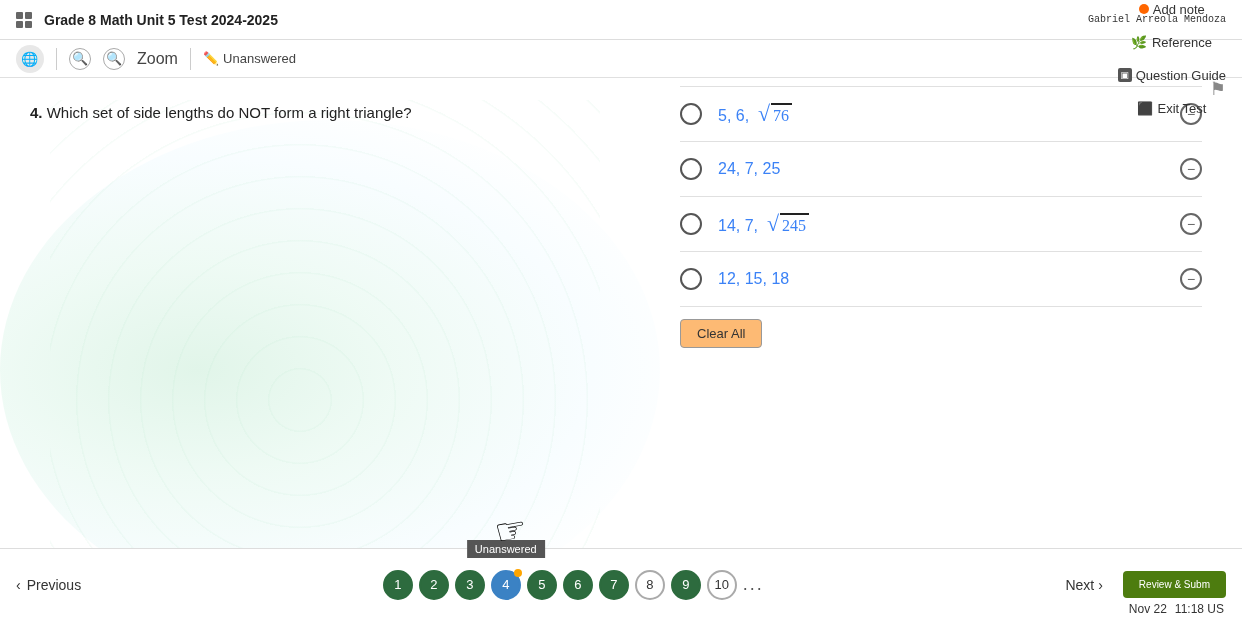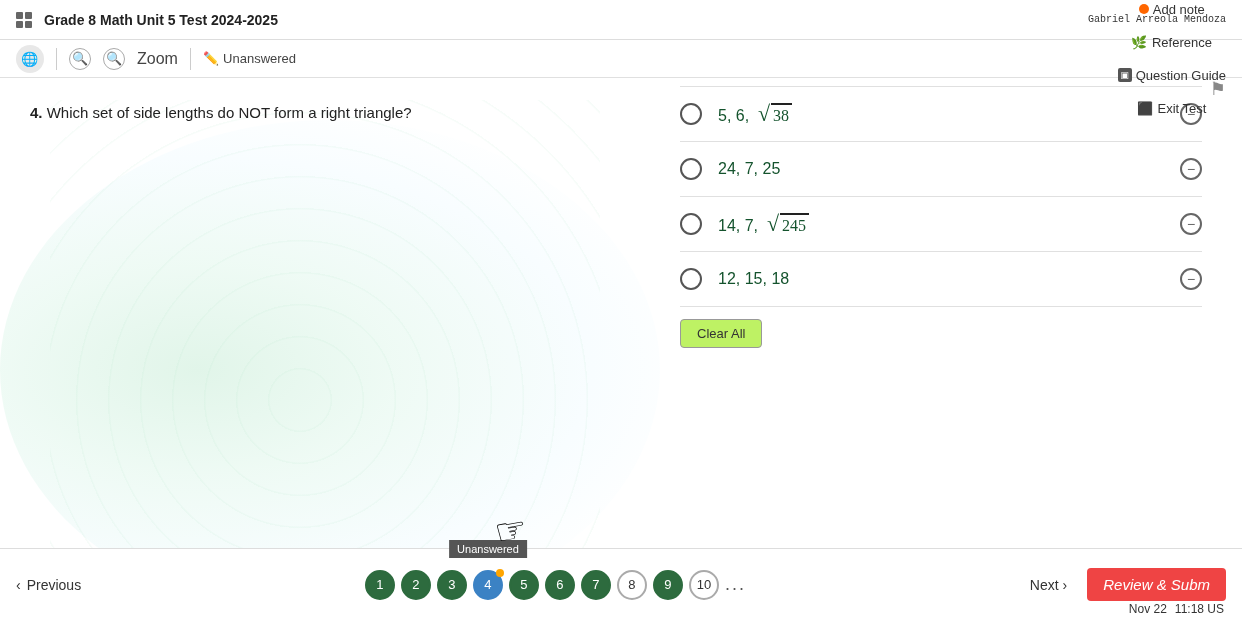--- a/index.html
+++ b/index.html
@@ -222,42 +222,42 @@
       height: 22px;
       border-radius: 50%;
       border: 2px solid #555;
       display: flex;
       align-items: center;
       justify-content: center;
       flex-shrink: 0;
     }
     .answer-text {
       font-size: 16px;
-      color: #14532d;
+      color: #3b82f6;
     }
     .minus-circle {
       width: 22px;
       height: 22px;
       border-radius: 50%;
       border: 2px solid #666;
       display: flex;
       align-items: center;
       justify-content: center;
       color: #666;
       font-size: 14px;
       flex-shrink: 0;
     }
 
     
     .clear-all-wrap {
       padding: 12px 0 0 0;
     }
     .clear-all-btn {
       border: 1px solid #999;
-      background: #bef264;
+      background: #fdba74;
       border-radius: 4px;
       padding: 6px 16px;
       font-size: 13px;
       color: #333;
       cursor: pointer;
     }
 
     
     .bottom-nav {
       position: relative;
@@ -344,27 +344,26 @@
     }
     .next-btn {
       display: flex;
       align-items: center;
       gap: 4px;
       font-size: 14px;
       color: #333;
       cursor: pointer;
     }
     .review-btn {
-      background: #ef4444;
+      background: #4d7c0f;
       color: #fff;
       padding: 8px 16px;
       border-radius: 4px;
-      font-size: 15px;
-      cursor: pointer;
-      font-style: italic;
+      font-size: 10px;
+      cursor: pointer;
     }
 
     
     .system-tray {
       position: absolute;
       bottom: 0;
       right: 8px;
       display: flex;
       align-items: center;
       gap: 8px;
@@ -469,21 +468,21 @@
 
   <div class="answer-panel">
 
     <div class="answer-row">
       <div class="answer-left">
         <div class="radio-circle"></div>
         <span class="answer-text">
           5, 6,&nbsp;
           <span class="sqrt-wrap">
             <span class="sqrt-radical">√</span>
-            <span class="sqrt-over">38</span>
+            <span class="sqrt-over">76</span>
           </span>
         </span>
       </div>
       <div class="minus-circle">−</div>
     </div>
 
     <div class="answer-row">
       <div class="answer-left">
         <div class="radio-circle"></div>
         <span class="answer-text">24, 7, 25</span>

